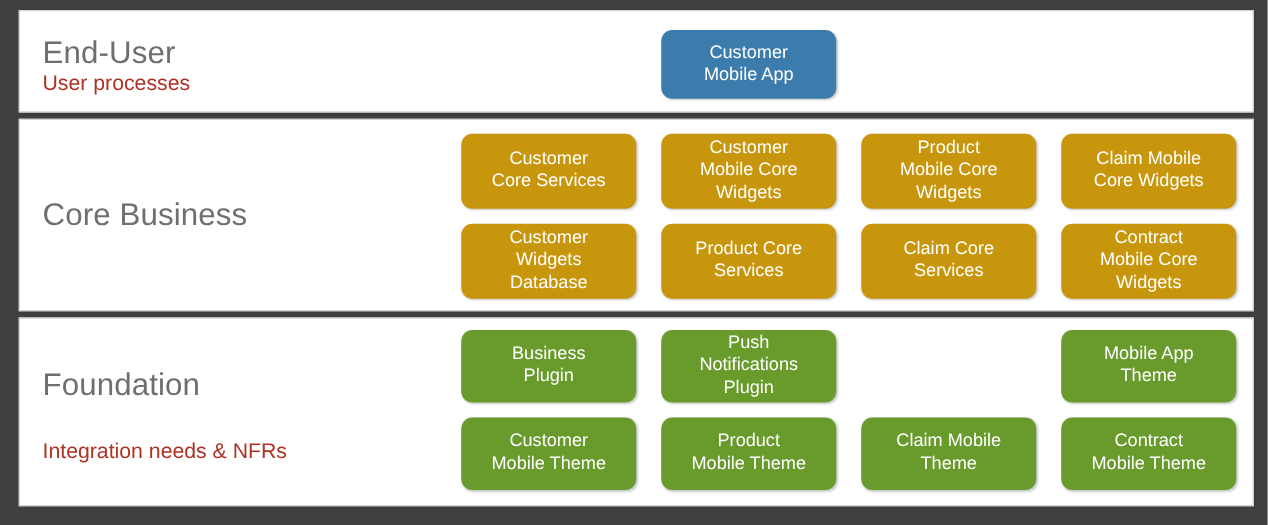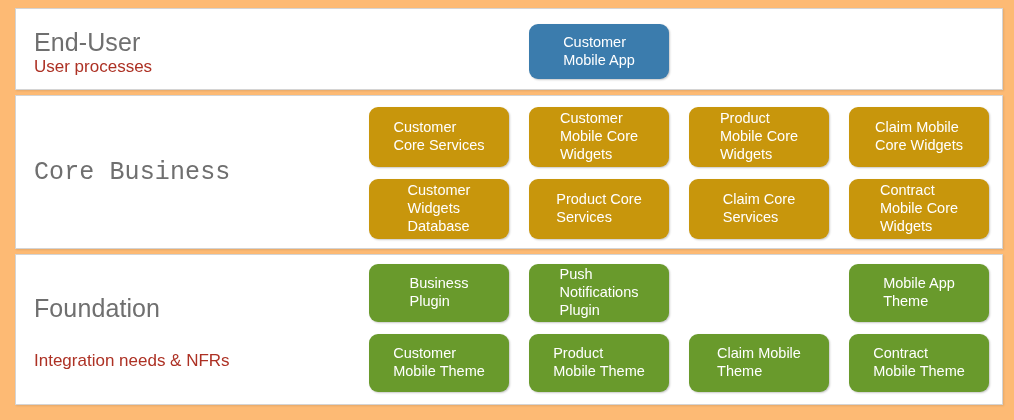--- a/index.html
+++ b/index.html
@@ -11,21 +11,21 @@
     width: 1014px;
     height: 420px;
     font-family: "Liberation Sans", sans-serif;
     overflow: hidden;
   }
 
   #diagram {
     position: relative;
     width: 1014px;
     height: 420px;
-    background: #fdba74;
+    background: #404040;
   }
 
   .layer-panel {
     position: absolute;
     left: 15px;
     width: 988px;
     box-sizing: border-box;
     background: #ffffff;
     border: 1px solid #d4d4d4;
     box-shadow: 1px 1px 2px rgba(0,0,0,0.10);
@@ -36,21 +36,21 @@
   .layer-3 { top: 254px; height: 151px; }
 
   .layer-label {
     position: absolute;
     left: 18px;
     display: flex;
     flex-direction: column;
     justify-content: center;
   }
   .layer-1 .layer-label { top: 0; height: 100%; padding-top: 4px; }
-  .layer-2 .layer-label { top: 0; height: 100%; font-family: Liberation Mono, monospace; }
+  .layer-2 .layer-label { top: 0; height: 100%; }
   .layer-3 .layer-label { top: 4px; height: 100%; gap: 28px; }
 
   .layer-title {
     font-size: 25px;
     color: #6f6f6f;
     line-height: 1.08;
     white-space: nowrap;
     font-weight: 400;
     letter-spacing: 0.1px;
   }
@@ -64,20 +64,21 @@
   }
 
   .node {
     position: absolute;
     width: 140px;
     border-radius: 9px;
     box-sizing: border-box;
     display: flex;
     align-items: center;
     justify-content: center;
+    text-align: center;
     color: #ffffff;
     font-size: 14.5px;
     line-height: 1.22;
     padding: 2px 6px;
     box-shadow: 1px 1px 2px rgba(0,0,0,0.22);
   }
 
   .node-blue   { background: #3b7cad; }
   .node-orange { background: #c8960c; }
   .node-green  { background: #699a2c; }

